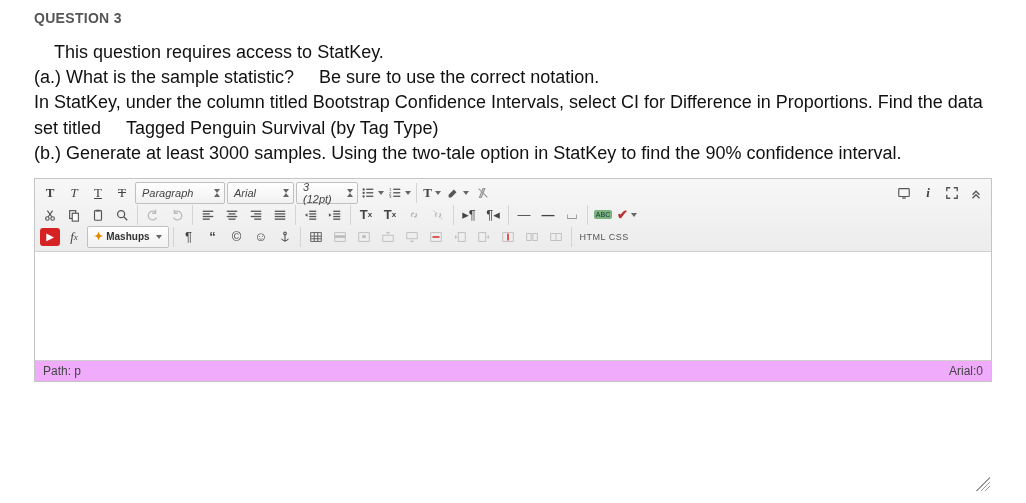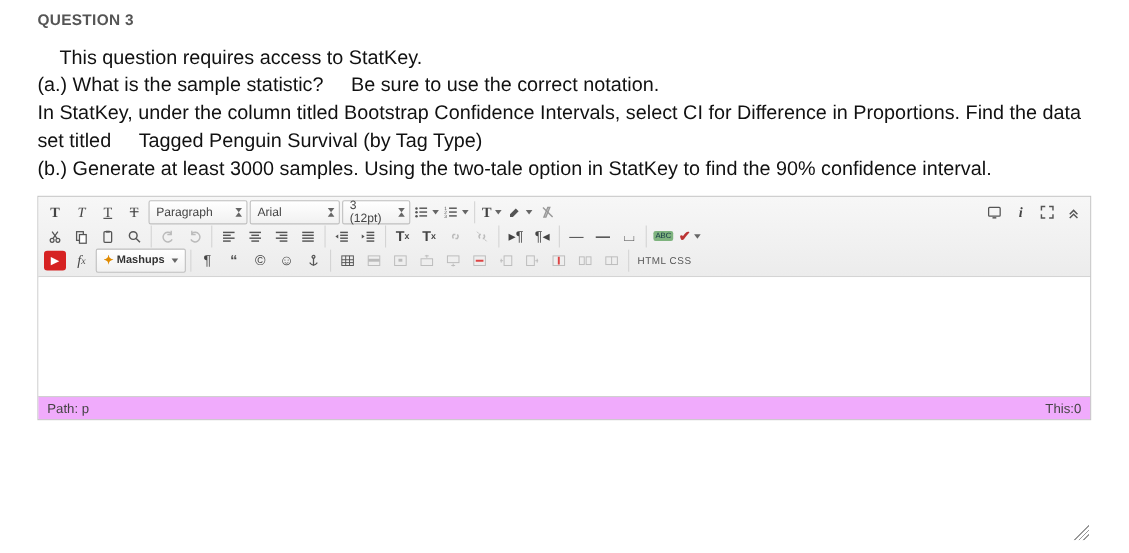--- a/index.html
+++ b/index.html
@@ -5,21 +5,21 @@
 * { box-sizing: border-box; margin: 0; padding: 0; }
 body { font-family: "Helvetica Neue", Arial, sans-serif; background: #fff; width: 1026px; height: 503px; position: relative; padding: 10px 34px; color: #333; }
 .question-label { font-size: 14px; font-weight: 700; color: #555; margin-bottom: 14px; letter-spacing: .3px; }
 .question-body { font-size: 18px; line-height: 1.4; color: #111; margin-bottom: 12px; }
 .question-body .bold { font-weight: 400; margin-left: 20px; }
 .editor-wrap { border: 1px solid #c5c5c5; margin-top: 6px; }
 .toolbar { background: linear-gradient(#f7f7f7,#ececec); border-bottom: 1px solid #d0d0d0; padding: 3px 4px; }
 .tb-row { display: flex; align-items: center; gap: 2px; flex-wrap: wrap; }
 .tb-btn { display: inline-flex; align-items: center; justify-content: center; min-width: 22px; height: 22px; border: 1px solid transparent; border-radius: 2px; cursor: pointer; font-size: 13px; color: #444; background: transparent; }
 .tb-btn.grey { color: #888; }
-.tb-sel { height: 22px; border: 1px solid #c0c0c0; background: linear-gradient(#fff,#f1f1f1); font-size: 11px; padding: 0 24px 0 6px; border-radius: 2px; position: relative; display: inline-flex; align-items: center; cursor: pointer; color: #444; }
+.tb-sel { height: 22px; border: 1px solid #c0c0c0; background: linear-gradient(#fff,#f1f1f1); font-size: 11px; padding: 0 24px 0 6px; border-radius: 2px; position: relative; display: inline-flex; align-items: center; cursor: pointer; color: #444; font-style: italic; }
 .tb-sel::after { content:""; position:absolute; right:4px; top:6px; width:0; height:0; border-left:3px solid transparent; border-right:3px solid transparent; border-top:4px solid #666; }
 .tb-sel::before { content:""; position:absolute; right:4px; bottom:6px; width:0; height:0; border-left:3px solid transparent; border-right:3px solid transparent; border-bottom:4px solid #666; }
 .tb-sep { width:1px; height:20px; background:#d4d4d4; margin:0 2px; }
 .drop::after { content:""; display:inline-block; margin-left:3px; width:0; height:0; border-left:3px solid transparent; border-right:3px solid transparent; border-top:4px solid #666; }
 .serif { font-family: Georgia, 'Times New Roman', serif; }
 .bold-t { font-weight: 700; }
 .right-group { margin-left: auto; display: flex; gap: 2px; }
 .mashups { display:inline-flex; align-items:center; gap:3px; height:22px; border:1px solid #c0c0c0; background:linear-gradient(#fff,#f1f1f1); font-size:10px; font-weight:700; padding:0 6px; border-radius:2px; cursor:pointer; color:#333;}
 .mashups .star { color:#e08a00; font-size:11px; }
 .rec-btn { background:#d62222; color:#fff; border-radius:3px; width:20px; height:18px; display:inline-flex; align-items:center; justify-content:center; font-size:10px; }
@@ -54,21 +54,21 @@
 
 <div class="editor-wrap">
   <div class="toolbar">
 
     <div class="tb-row">
       <span class="tb-btn serif bold-t">T</span>
       <span class="tb-btn serif" style="font-style:italic">T</span>
       <span class="tb-btn serif" style="text-decoration:underline">T</span>
       <span class="tb-btn serif" style="text-decoration:line-through">T</span>
       <span class="tb-sel" style="width:90px">Paragraph</span>
-      <span class="tb-sel" style="width:82px">Arial</span>
+      <span class="tb-sel" style="width:67px">Arial</span>
       <span class="tb-sel" style="width:62px">3 (12pt)</span>
       <span class="tb-btn ico-svg drop">
           <svg viewBox="0 0 16 16">
             <circle cx="3" cy="4" r="1.3" fill="#555"></circle>
             <rect x="6" y="3" width="8" height="1.5" fill="#555"></rect>
             <circle cx="3" cy="8" r="1.3" fill="#555"></circle>
             <rect x="6" y="7" width="8" height="1.5" fill="#555"></rect>
             <circle cx="3" cy="12" r="1.3" fill="#555"></circle>
             <rect x="6" y="11" width="8" height="1.5" fill="#555"></rect>
           </svg>
@@ -348,17 +348,17 @@
       <span class="tb-sep"></span>
       <span class="htmlcss">HTML CSS</span>
     </div>
 
   </div>
 
   <div class="editor-area"></div>
 
   <div class="statusbar">
     <span>Path: p</span>
-    <span>This:0</span>
+    <span>Arial:0</span>
   </div>
 </div>
 
 <div class="resize"></div>
 
 </body></html>

